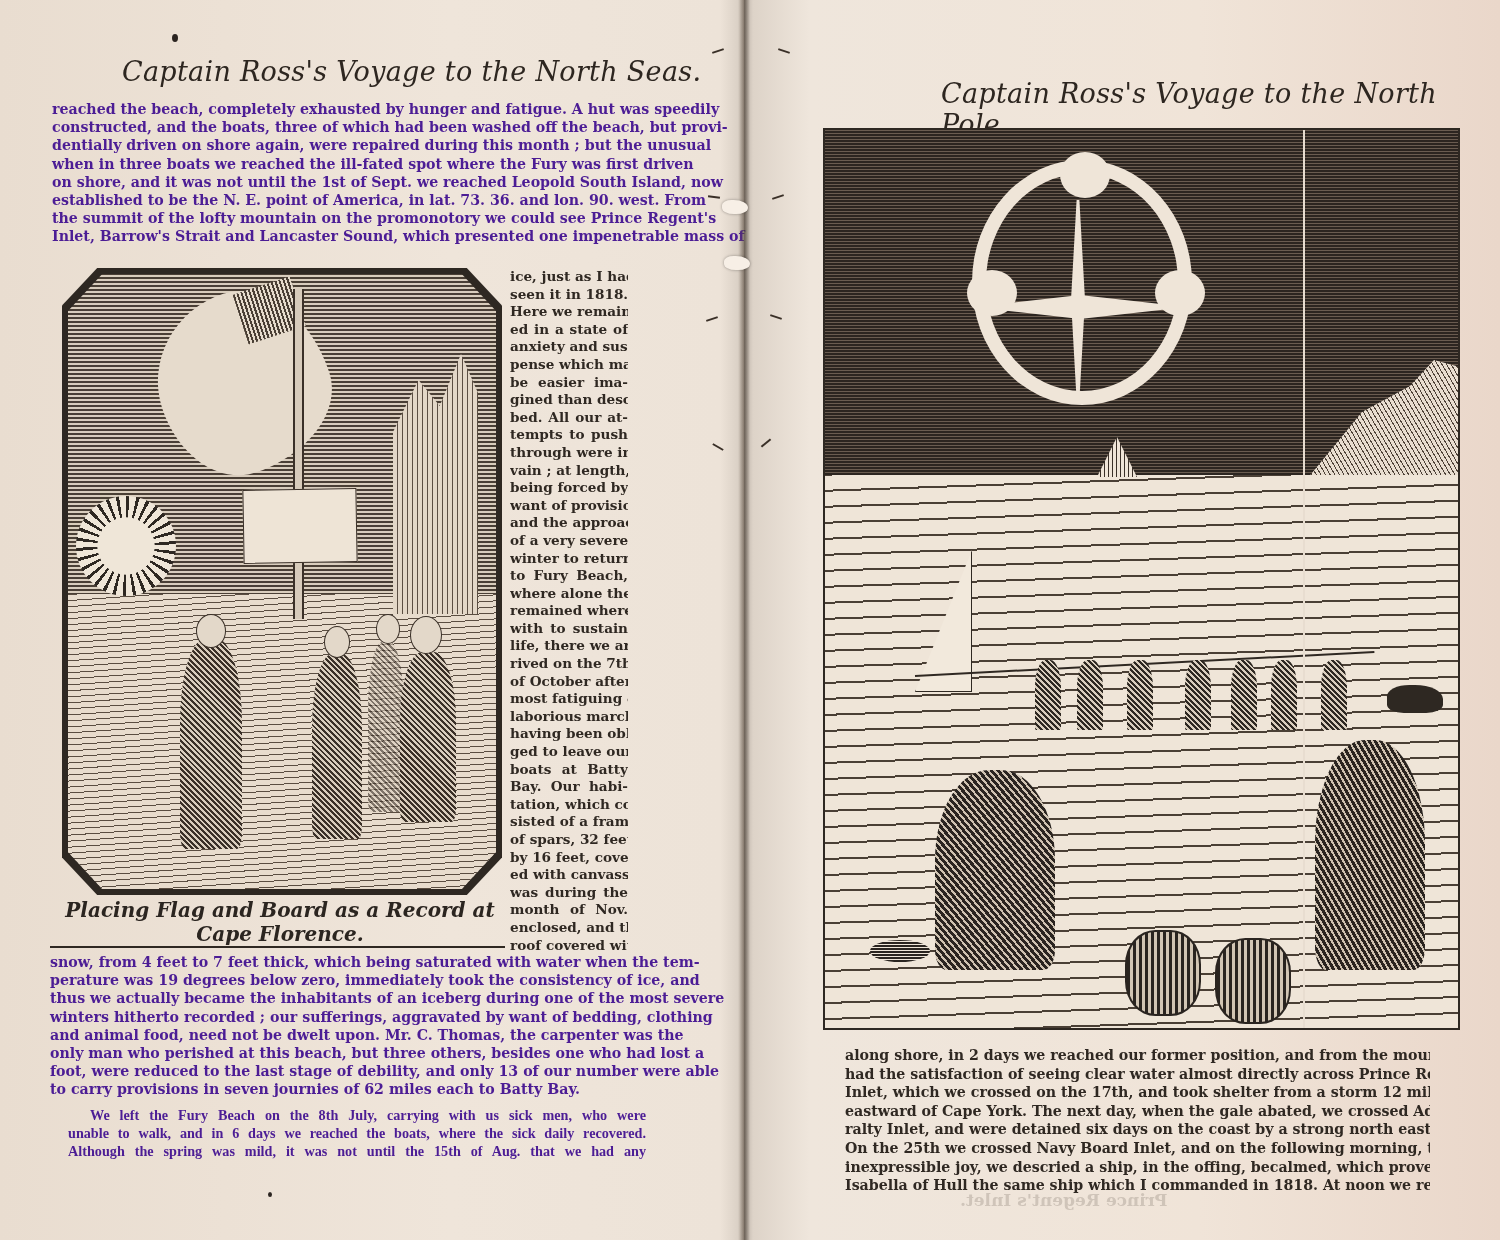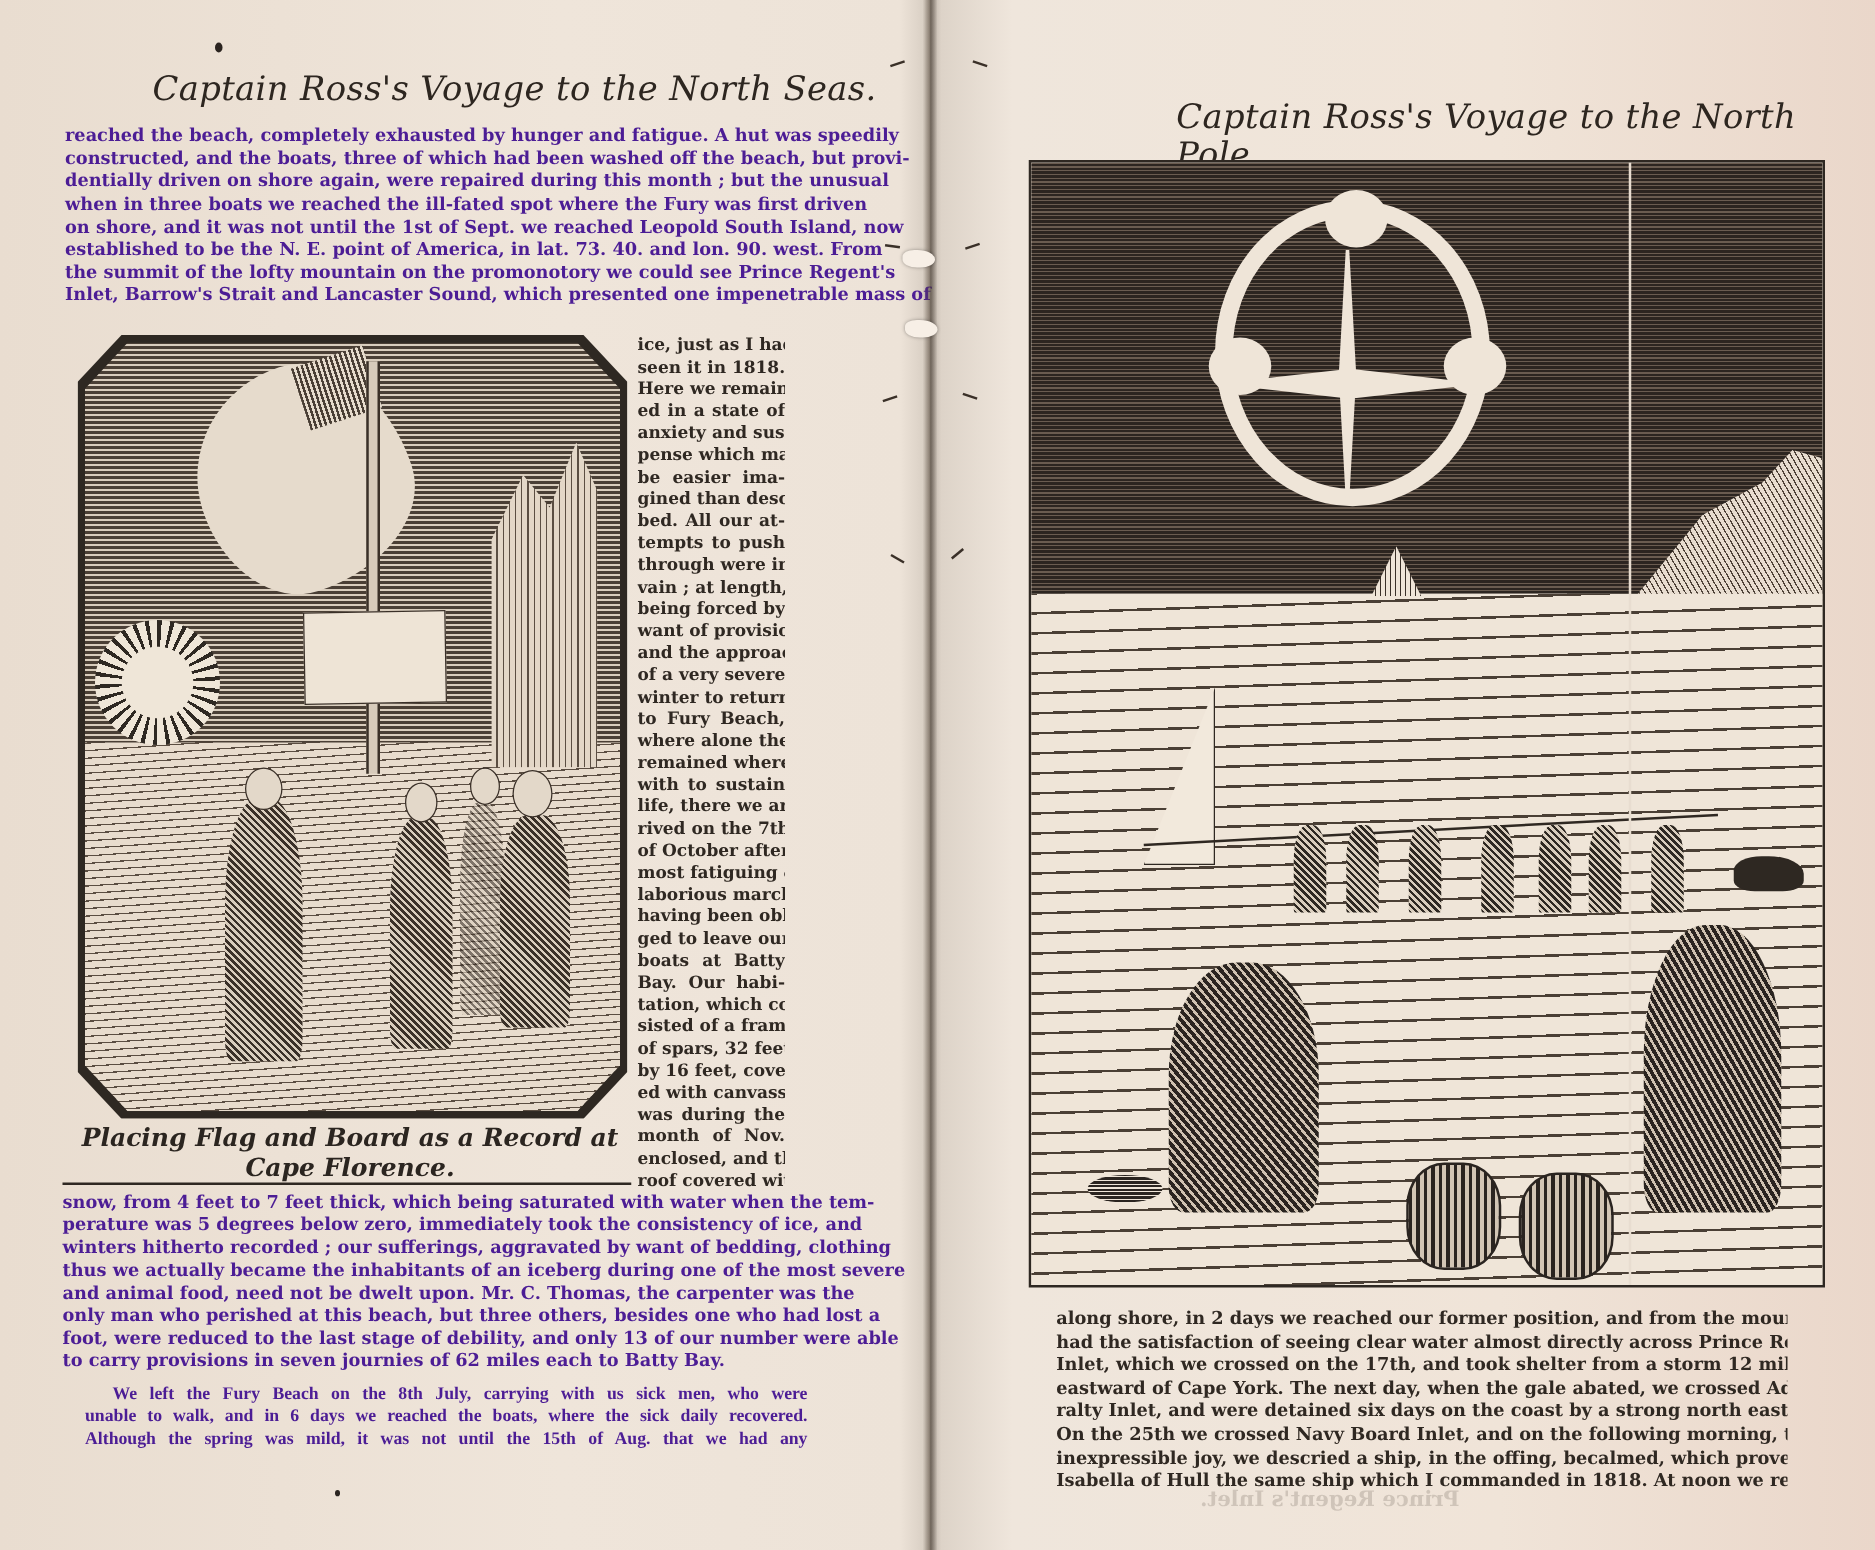--- a/index.html
+++ b/index.html
@@ -100,21 +100,21 @@
 <div class="page left-page">
   <div class="dot" style="left:172px;top:34px;"></div>
   <div class="running-head" style="left:122px;top:56px;">Captain Ross's Voyage to the North Seas.</div>
 
   <div class="body-text" style="left:52px;top:100px;width:578px;">
     <span class="line">reached the beach, completely exhausted by hunger and fatigue.   A hut was speedily</span>
     <span class="line">constructed,  and the boats, three of which had been washed off the beach, but provi-</span>
     <span class="line">dentially driven on shore again, were repaired during this month ;  but the unusual</span>
     <span class="line">when in three boats we reached the ill-fated spot  where the Fury was first driven</span>
     <span class="line">on shore, and it was not until the 1st of Sept. we reached Leopold South Island, now</span>
-    <span class="line">established to be the N. E. point of America, in lat. 73. 40. and lon. 90. west.  From</span>
+    <span class="line">established to be the N. E. point of America, in lat. 73. 36. and lon. 90. west.  From</span>
     <span class="line">the summit of the lofty mountain on the promonotory we could see Prince Regent's</span>
     <span class="line">Inlet, Barrow's Strait and Lancaster Sound, which presented one impenetrable mass of</span>
   </div>
 
   <div class="cut-left">
     <div class="inner">
       <div class="engr-ground"></div>
       <div class="flag">
           <div class="union"></div>
         </div>
@@ -176,23 +176,23 @@
   </div>
 
   <div class="caption">
     <div>Placing Flag and Board as a Record at</div>
     <div>Cape Florence.</div>
   </div>
   <div class="rule" style="left:50px;top:946px;width:455px;"></div>
 
   <div class="body-text" style="left:50px;top:953px;width:580px;">
     <span class="line">snow, from 4 feet to 7 feet thick, which being saturated with water when the tem-</span>
-    <span class="line">perature was 5 degrees below zero, immediately took the consistency of ice, and</span>
+    <span class="line">perature was 19 degrees below zero, immediately took the consistency of ice, and</span>
+    <span class="line">thus we actually became the inhabitants of an iceberg during one of the most severe</span>
     <span class="line">winters hitherto recorded ;  our sufferings, aggravated  by want of  bedding, clothing</span>
-    <span class="line">thus we actually became the inhabitants of an iceberg during one of the most severe</span>
     <span class="line">and animal  food,  need not  be dwelt upon.    Mr. C. Thomas, the carpenter was the</span>
     <span class="line">only man who perished at this beach, but three others, besides one who had lost a</span>
     <span class="line">foot, were reduced to the last stage of debility, and  only 13 of our number were able</span>
     <span class="line" style="text-align-last:left;">to carry provisions  in seven journies of 62 miles each to Batty Bay.</span>
   </div>
 
   <div class="body-text" style="left:68px;top:1106px;width:578px;font-family:Liberation Serif, serif;">
     <span class="line indent">We left the Fury Beach on the 8th July, carrying with us sick men, who were</span>
     <span class="line">unable to walk, and in 6 days we reached the boats, where the sick daily recovered.</span>
     <span class="line">Although the spring was mild, it was not until the 15th of Aug. that we had any</span>

